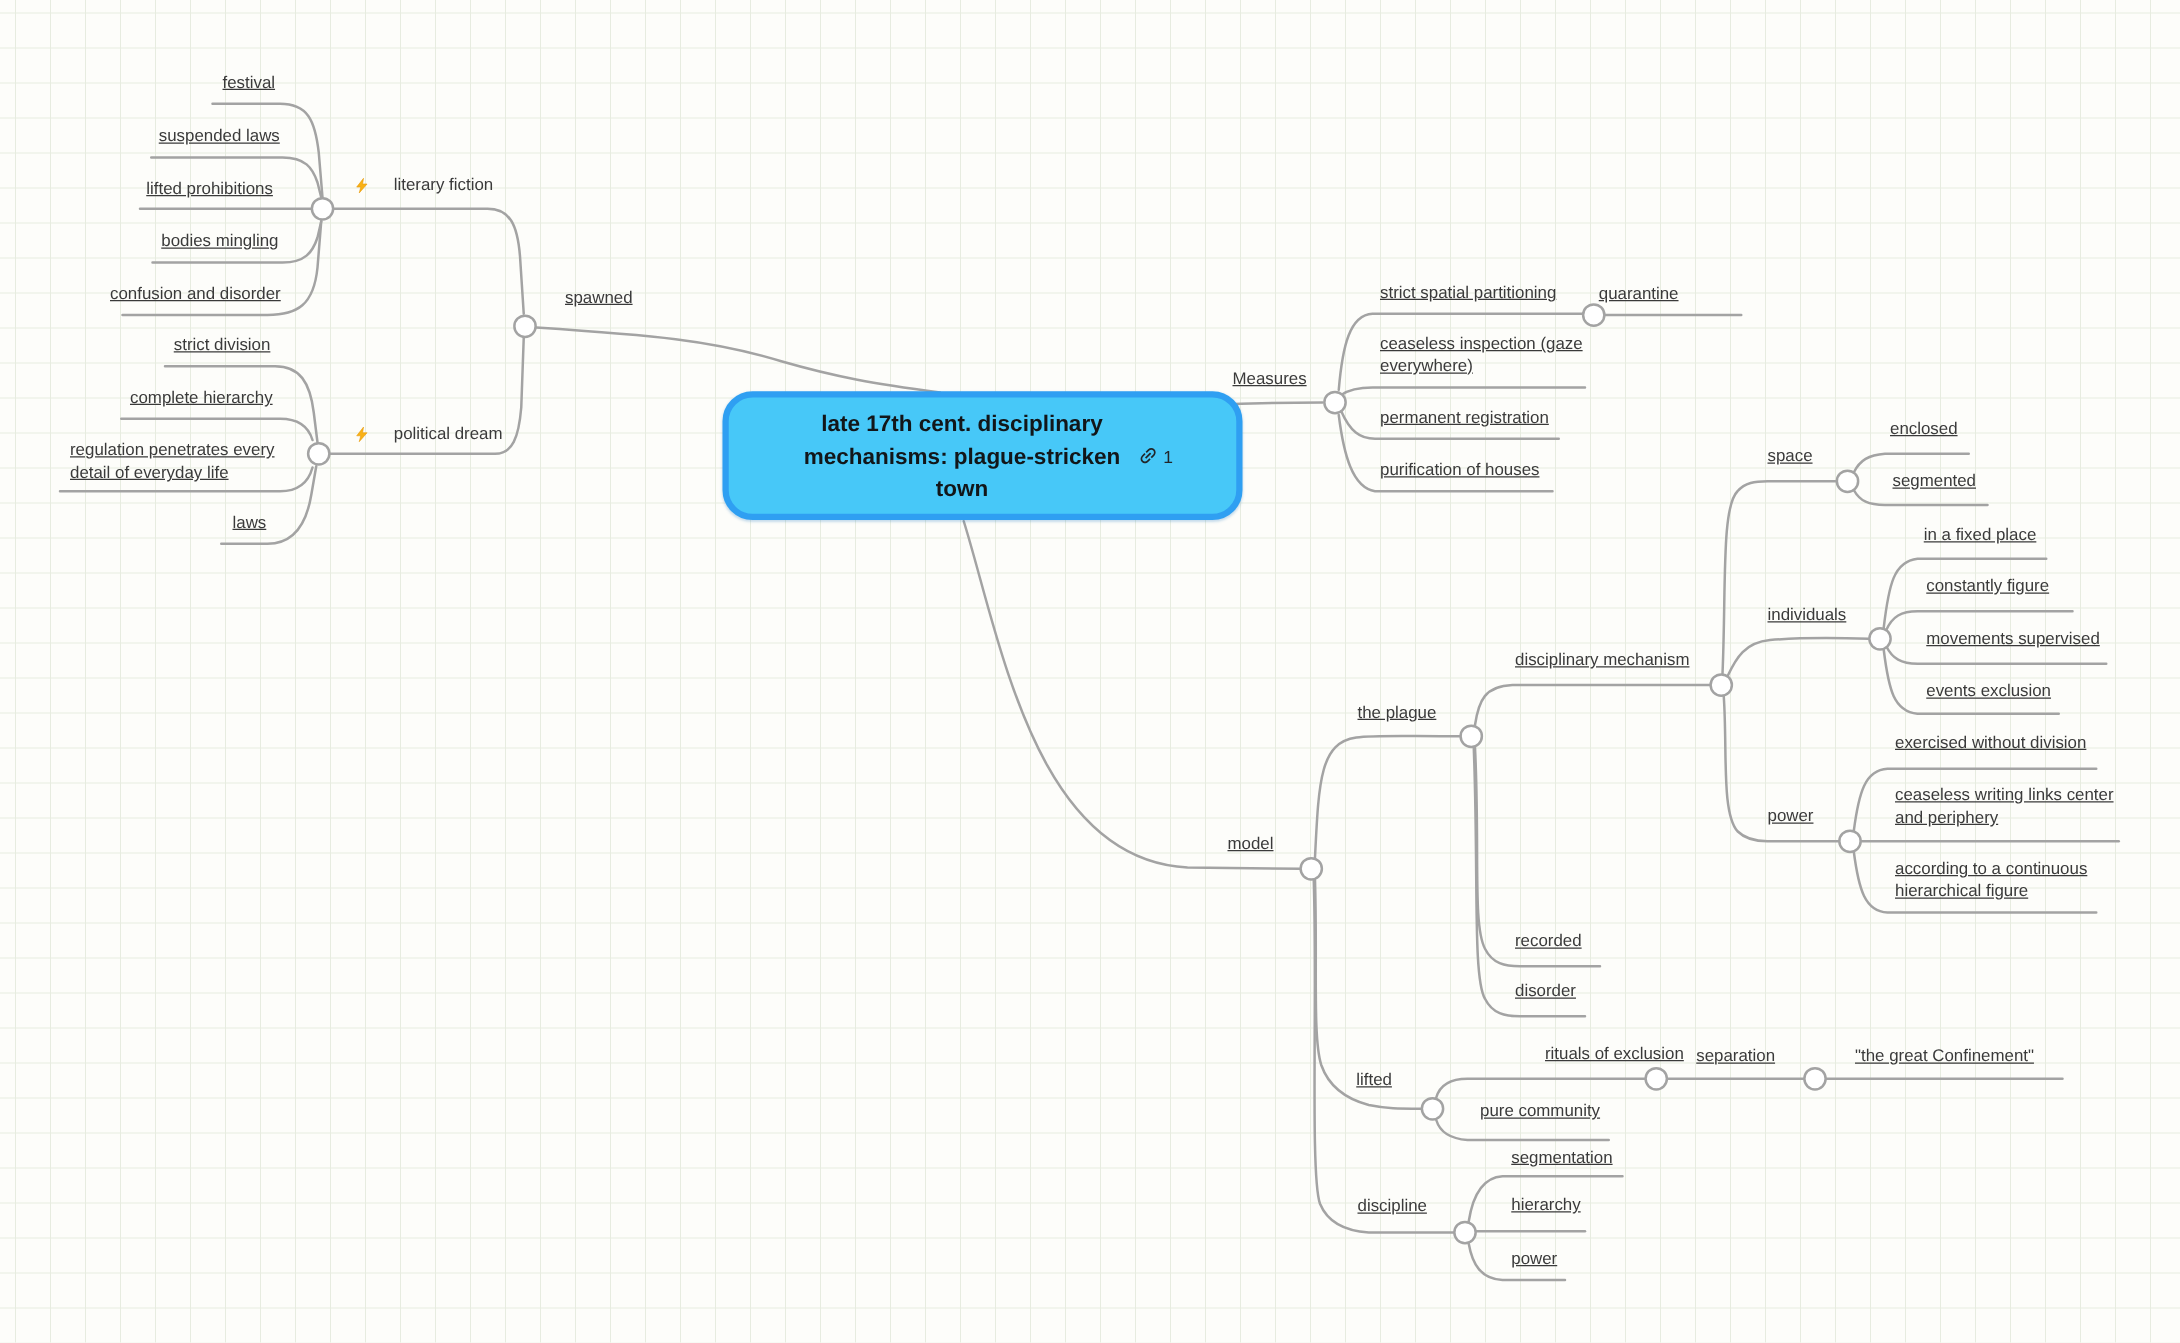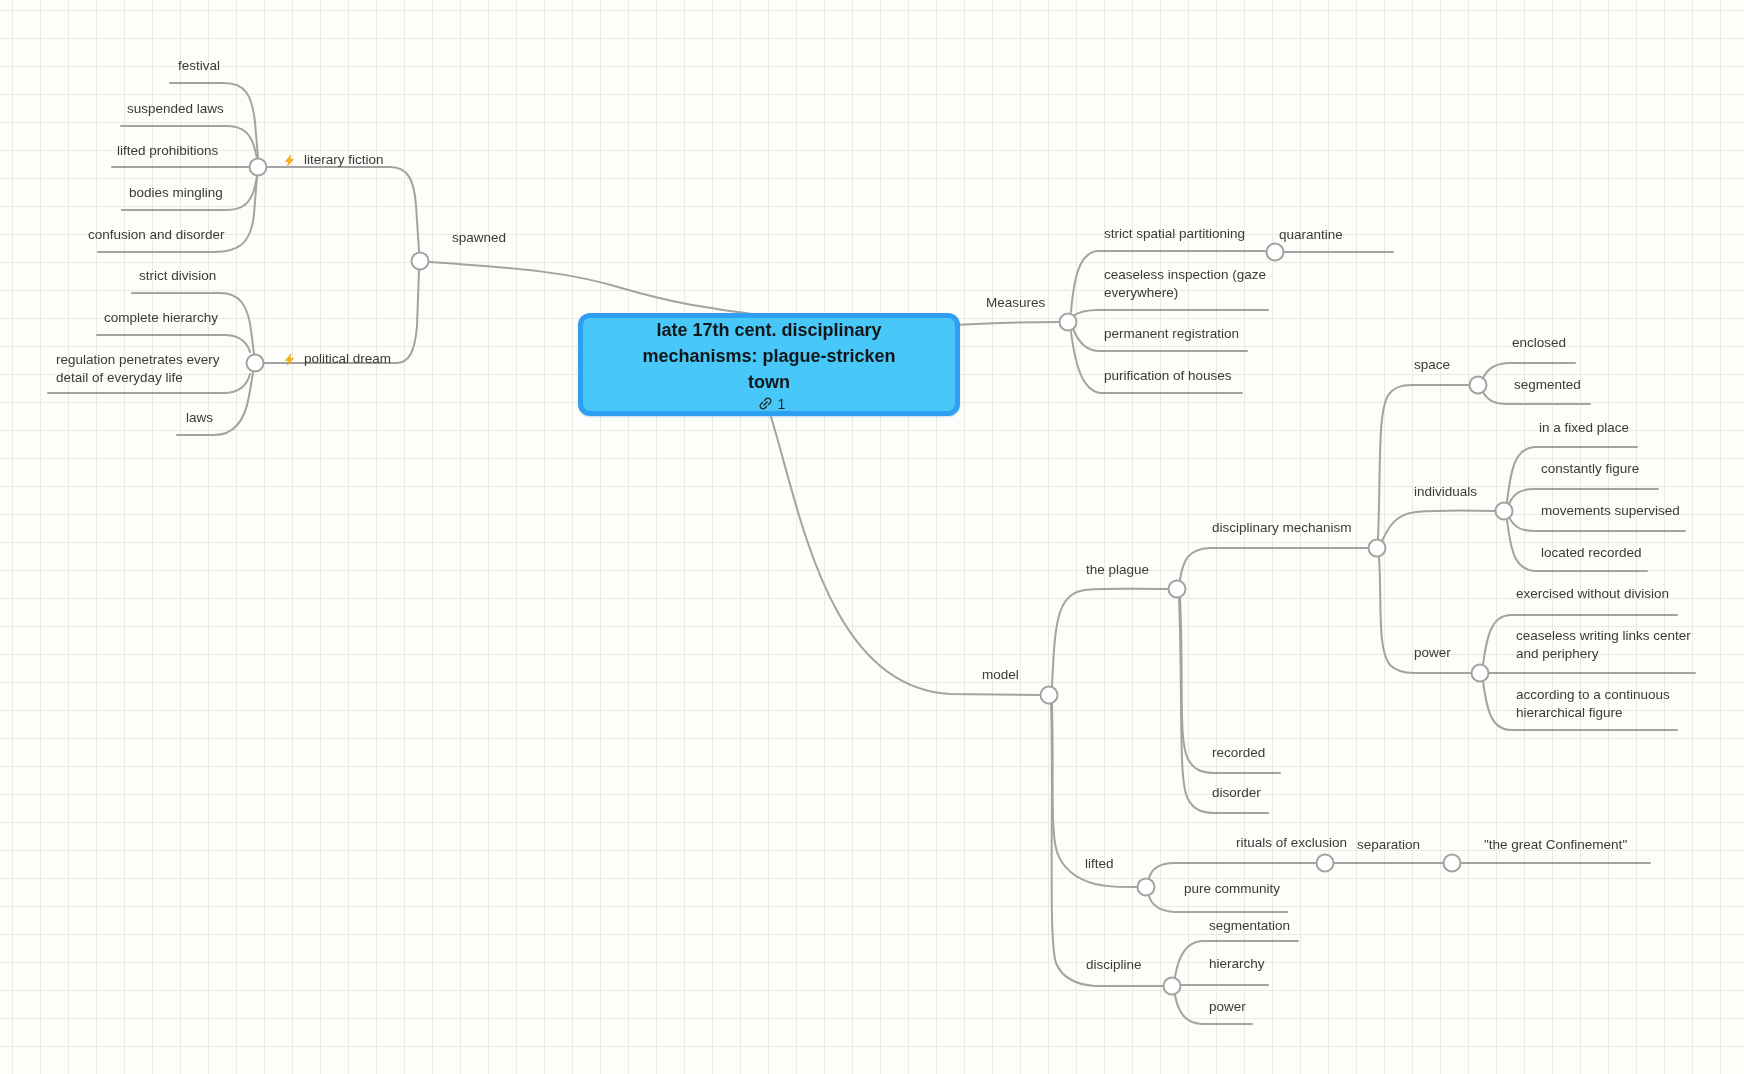--- a/index.html
+++ b/index.html
@@ -15,31 +15,31 @@
       linear-gradient(90deg,#e7ece0 1px, transparent 1px);
     background-size:28px 28px;
     background-position:12px 10px;
   }
   svg.wires{position:absolute;left:0;top:0;}
   svg.wires path{fill:none;stroke:#a3a3a3;stroke-width:2;stroke-linecap:round;}
   svg.wires circle{fill:#ffffff;stroke:#a3a3a3;stroke-width:2;}
   .lbl{
     position:absolute;font-size:13.5px;line-height:18px;color:#3a3a3a;
     white-space:nowrap;
+    text-decoration:underline;
   }
   .lbl.wrap{white-space:normal;}
-  .branch{position:absolute;display:flex;align-items:center;gap:8px;
-    font-size:13.5px;line-height:18px;color:#3a3a3a;white-space:nowrap;margin-top:12px;}
+  .branch{position:absolute;display:flex;align-items:center;gap:19px;
+    font-size:13.5px;line-height:18px;color:#3a3a3a;white-space:nowrap;}
   .bolt{width:13px;height:15px;flex:0 0 auto;}
   .root{
-    position:absolute;left:578px;top:313px;width:382px;height:103px;
+    position:absolute;left:578px;top:313px;width:416px;height:103px;
     box-sizing:border-box;background:#47c8f8;border:5px solid #2f9ff2;
-    border-radius:12px;display:flex;align-items:center;justify-content:center;
+    border-radius:24px;display:flex;align-items:center;justify-content:center;
     box-shadow:0 1px 2px rgba(30,120,190,.25);
-    flex-direction:column;
   }
   .root-text{
     width:272px;text-align:center;font-weight:bold;font-size:18px;
     line-height:26px;color:#121619;
   }
   .link-badge{
     display:flex;align-items:center;gap:4px;margin-left:4px;
     font-size:14px;color:#22262a;
   }
   .link-badge svg{width:17px;height:17px;}
@@ -177,21 +177,21 @@
   <div class="lbl" style="left:1212px;top:784px">disorder</div>
 
   <div class="lbl" style="left:1414px;top:356px">space</div>
   <div class="lbl" style="left:1512px;top:334px">enclosed</div>
   <div class="lbl" style="left:1514px;top:376px">segmented</div>
 
   <div class="lbl" style="left:1414px;top:483px">individuals</div>
   <div class="lbl" style="left:1539px;top:419px">in a fixed place</div>
   <div class="lbl" style="left:1541px;top:460px">constantly figure</div>
   <div class="lbl" style="left:1541px;top:502px">movements supervised</div>
-  <div class="lbl" style="left:1541px;top:544px">located recorded</div>
+  <div class="lbl" style="left:1541px;top:544px">events exclusion</div>
 
   <div class="lbl" style="left:1414px;top:644px">power</div>
   <div class="lbl" style="left:1516px;top:585px">exercised without division</div>
   <div class="lbl wrap" style="left:1516px;top:627px;width:192px">ceaseless writing links center and periphery</div>
   <div class="lbl wrap" style="left:1516px;top:686px;width:170px">according to a continuous hierarchical figure</div>
 
   <div class="lbl" style="left:1085px;top:855px">lifted</div>
   <div class="lbl" style="left:1236px;top:834px">rituals of exclusion</div>
   <div class="lbl" style="left:1357px;top:836px">separation</div>
   <div class="lbl" style="left:1484px;top:836px">"the great Confinement"</div>

